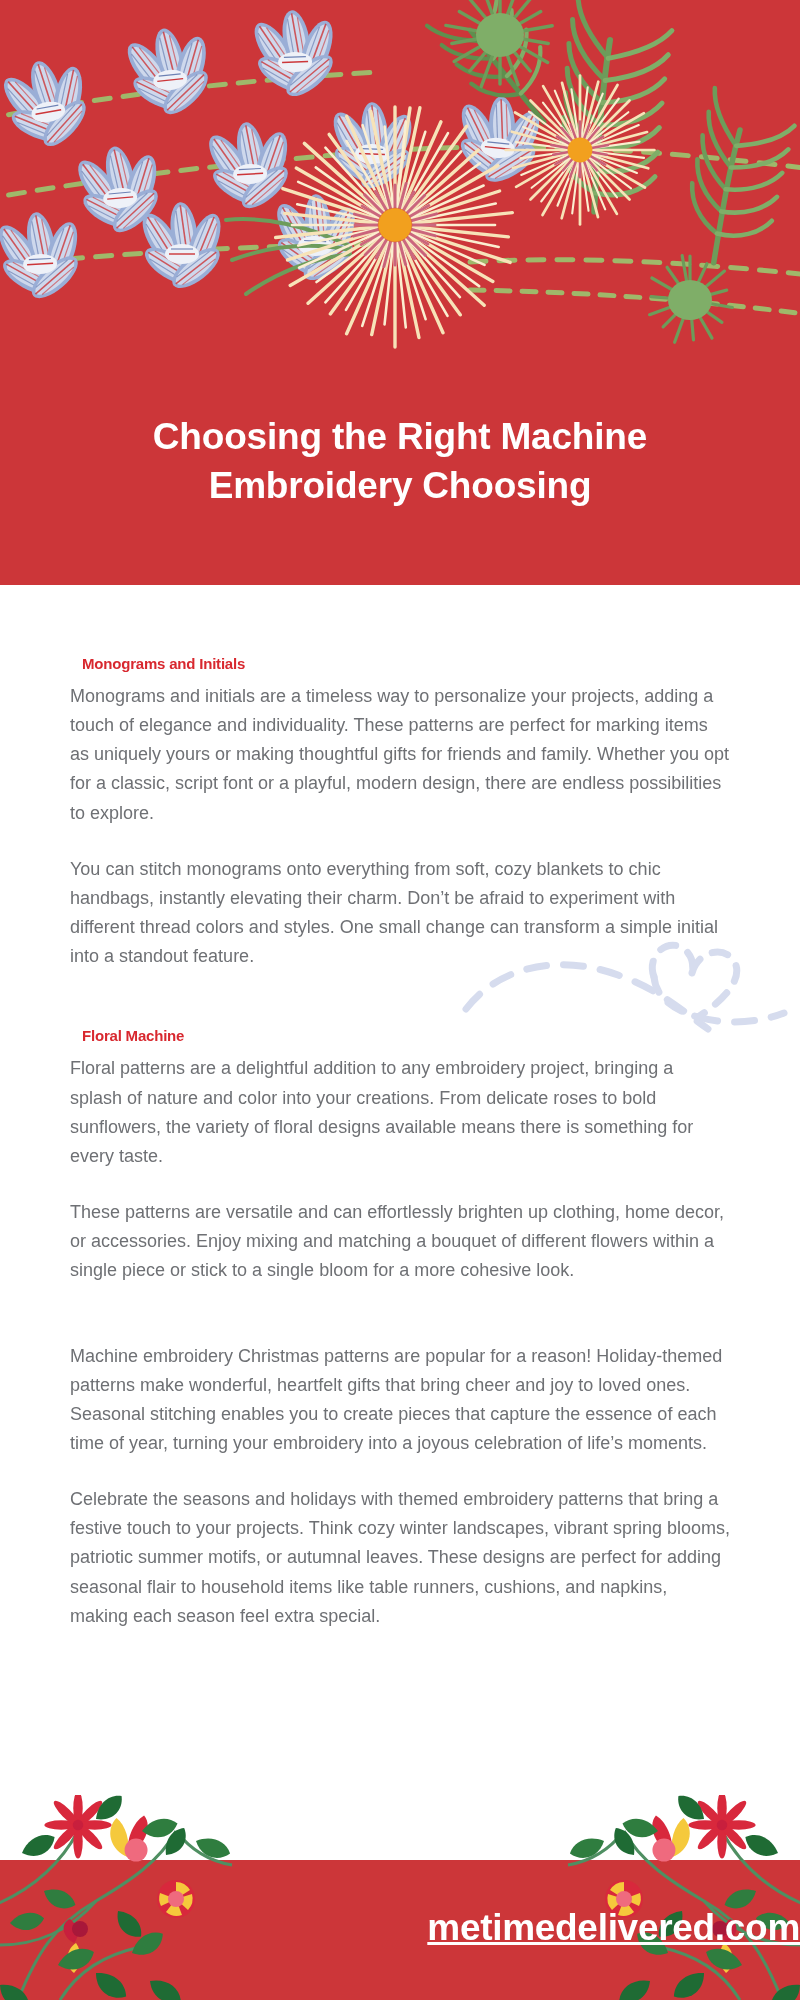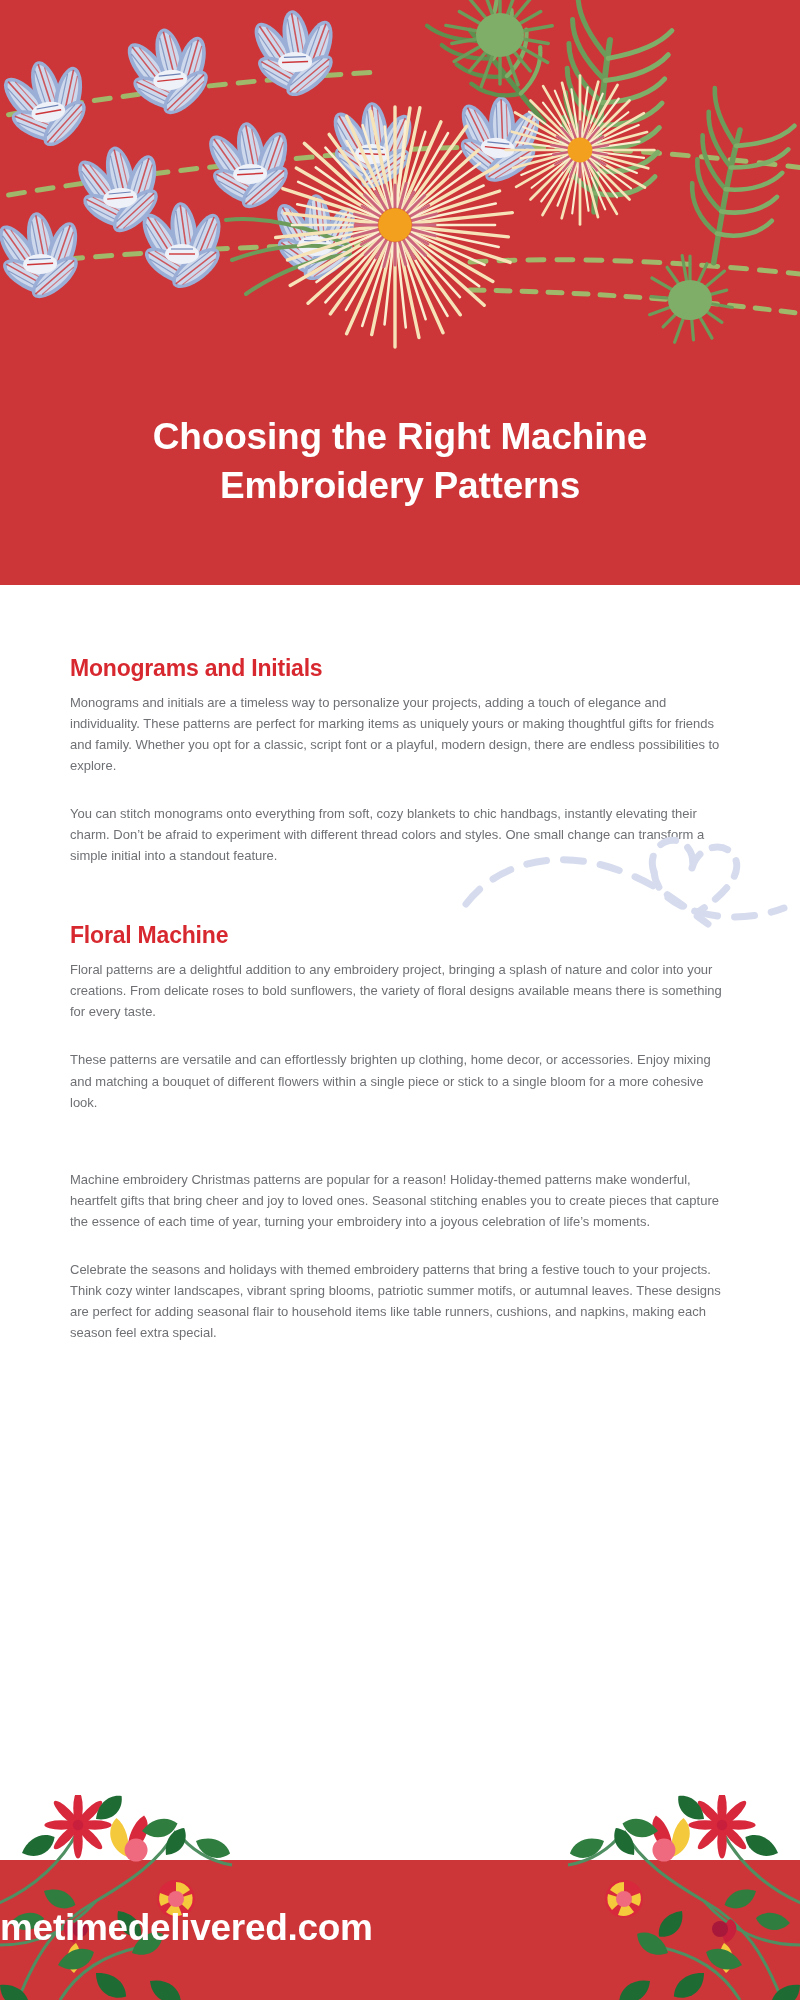--- a/index.html
+++ b/index.html
@@ -13,36 +13,36 @@
   .header-art{position:absolute;left:0;top:0;width:800px;height:400px;overflow:hidden;}
   .header-art svg{display:block;}
 
   .header-title{position:absolute;left:60px;top:412px;width:680px;
       text-align:center;color:#ffffff;font-size:37px;line-height:1.33;
       font-weight:bold;letter-spacing:-0.2px;}
 
   
   .content{position:absolute;left:0;top:585px;width:800px;}
   .section{position:relative;padding:0 70px;}
-  .sec-title{color:#d8282f;font-size:23px;font-weight:bold;margin:0 0 10px 0;letter-spacing:-0.2px;}
-  .para{color:#6e7074;font-size:13px;line-height:1.62;margin:0 0 20px 0;}
+  .sec-title{color:#d8282f;font-size:15px;font-weight:bold;margin:0 0 10px 12px;letter-spacing:-0.2px;}
+  .para{color:#6e7074;font-size:18px;line-height:1.62;margin:0 0 20px 0;}
   .para:last-child{margin-bottom:0;margin-top:27px;}
 
   #sec-monograms{padding-top:70px;}
   #sec-floral{padding-top:56px;}
   #sec-seasonal{padding-top:56px;}
 
   .heart-deco{position:absolute;right:12px;top:-46px;width:330px;height:120px;pointer-events:none;}
 
   
   .footer{position:absolute;left:0;top:1795px;width:800px;height:205px;overflow:hidden;}
   .footer-band{position:absolute;left:0;top:65px;width:800px;height:140px;background:#cc3639;}
   .footer-art{position:absolute;left:0;top:0;width:800px;height:205px;overflow:hidden;pointer-events:none;}
-  .footer-url{position:absolute;left:0;top:112px;width:800px;text-align:left;
-      color:#ffffff;font-size:37px;font-weight:bold;letter-spacing:-0.3px;}
+  .footer-url{position:absolute;left:0;top:112px;width:800px;text-align:right;
+      color:#ffffff;font-size:37px;font-weight:bold;letter-spacing:-0.3px;text-decoration:underline;}
 </style>
 </head>
 <body>
 
 <div class="page">
 
   <div class="header">
 
     <div class="header-art">
       <svg width="800" height="400" viewBox="0 0 800 400" xmlns="http://www.w3.org/2000/svg">
@@ -738,21 +738,21 @@
                 <line x1="0" y1="-6" x2="0" y2="-49"></line>
               </g>
           </g>
           <ellipse cx="0" cy="0" rx="24" ry="22" fill="#7fae68"></ellipse>
         </g>
       </svg>
     </div>
 
     <div class="header-title">
       <div>Choosing the Right Machine</div>
-      <div>Embroidery Patterns</div>
+      <div>Embroidery Choosing</div>
     </div>
   </div>
 
   <div class="content">
 
     <div class="section" id="sec-monograms">
       <h2 class="sec-title">Monograms and Initials</h2>
       <p class="para">Monograms and initials are a timeless way to personalize your projects, adding a touch of elegance and individuality. These patterns are perfect for marking items as uniquely yours or making thoughtful gifts for friends and family. Whether you opt for a classic, script font or a playful, modern design, there are endless possibilities to explore.</p>
       <p class="para">You can stitch monograms onto everything from soft, cozy blankets to chic handbags, instantly elevating their charm. Don’t be afraid to experiment with different thread colors and styles. One small change can transform a simple initial into a standout feature.</p>
     </div>

